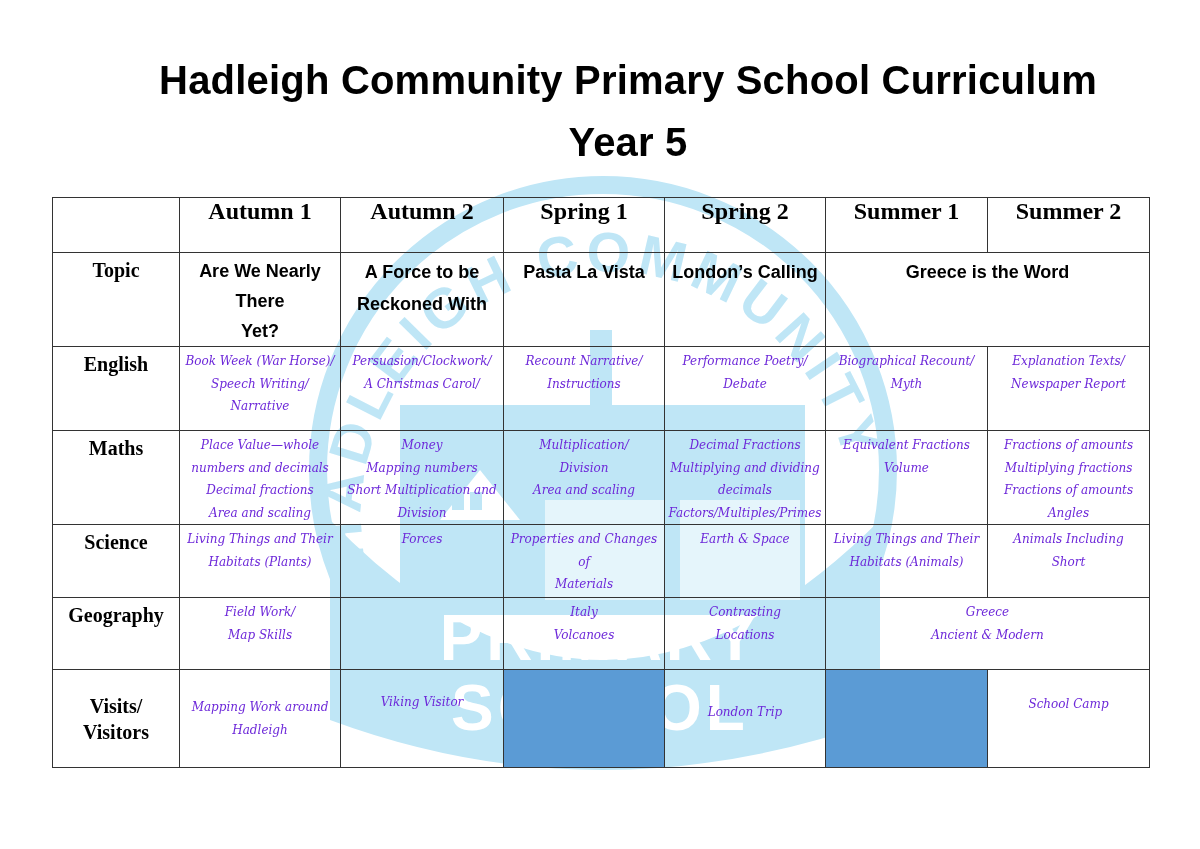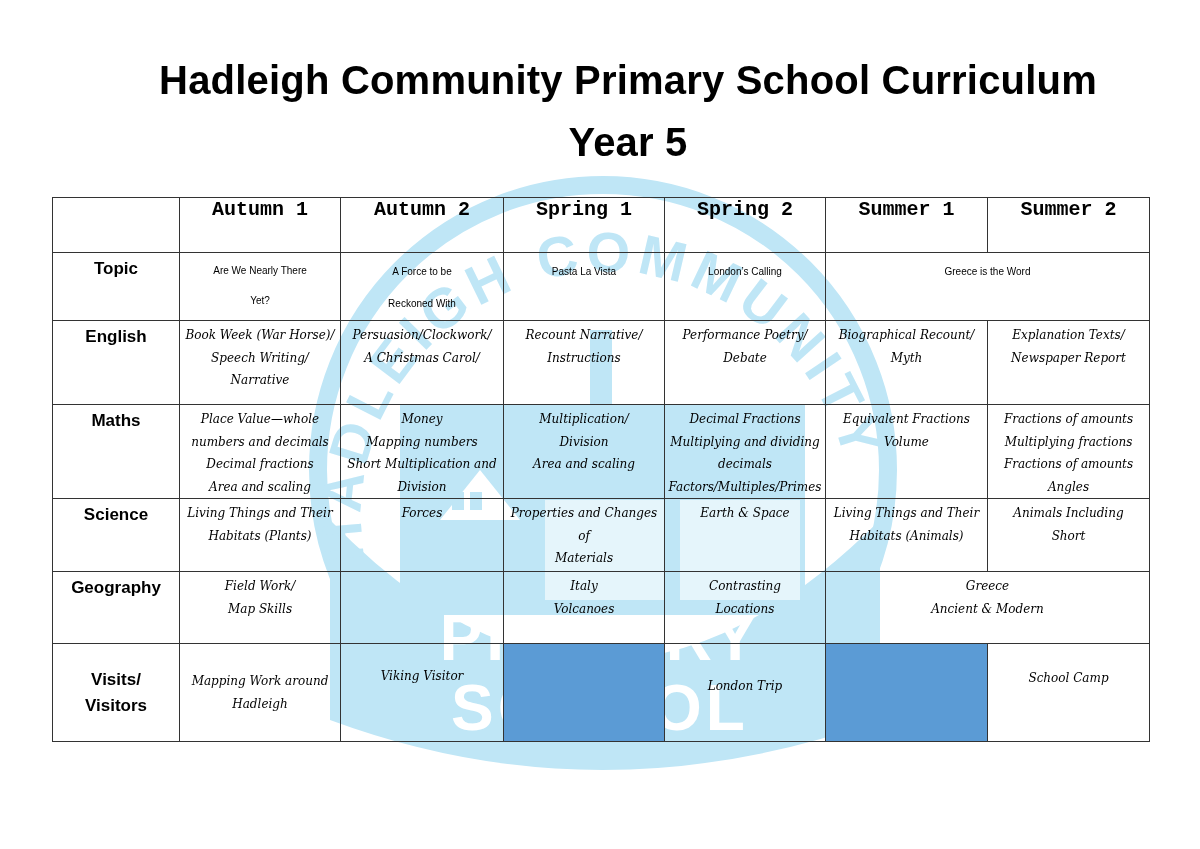--- a/index.html
+++ b/index.html
@@ -3,24 +3,24 @@
 <meta charset="utf-8">
 <style>
   html, body { margin:0; padding:0; background:#ffffff; }
   body { width:1200px; height:849px; position:relative; overflow:hidden; font-family:"Liberation Sans", sans-serif; color:#000; }
   .title { position:absolute; left:0; width:1200px; text-align:center; font-weight:bold; font-family:"Liberation Sans", sans-serif; letter-spacing:0.2px;margin-left:28px; }
   .t1 { top:58px; font-size:40px; }
   .t2 { top:120px; font-size:40px; }
   .watermark { position:absolute; left:0; top:0; width:1200px; height:849px; pointer-events:none; z-index:1; }
   table.curr { position:absolute; left:52px; top:197px; width:1097px; border-collapse:collapse; table-layout:fixed; z-index:2; }
   table.curr td, table.curr th { border:1.2px solid #333; padding:0; vertical-align:top; text-align:center; background:transparent; }
-  .hdr th { height:54px; font-size:20px; font-weight:bold; vertical-align:middle; font-family:Liberation Mono, monospace; }
-  .rowlabel { font-size:17px; font-weight:bold; padding-top:6px !important; font-family:Liberation Sans, sans-serif; }
-  .topic td.cell { font-family:"Liberation Sans", sans-serif; font-weight:normal; font-size:10px; line-height:32px; padding-top:0; }
-  .hand { font-family:"DejaVu Serif", serif; font-style:italic; font-size:12px; line-height:22.5px; color:#000000; }
+  .hdr th { height:54px; font-size:24px; font-weight:bold; vertical-align:middle; font-family:Liberation Serif, serif; }
+  .rowlabel { font-size:20px; font-weight:bold; padding-top:6px !important; font-family:Liberation Serif, serif; }
+  .topic td.cell { font-family:"Liberation Sans", sans-serif; font-weight:bold; font-size:18px; line-height:32px; padding-top:0; }
+  .hand { font-family:"DejaVu Serif", serif; font-style:italic; font-size:12px; line-height:22.5px; color:#6d28d9; }
   .cell { padding-top:3px !important; }
   .mid { vertical-align:middle !important; }
   .fill-dark { background:#0070c0 !important; }
   .fill-light { background:#5b9bd5 !important; }
   .line { display:block; }
 </style>
 </head>
 <body>
 
 <div class="title t1">Hadleigh Community Primary School Curriculum</div>

